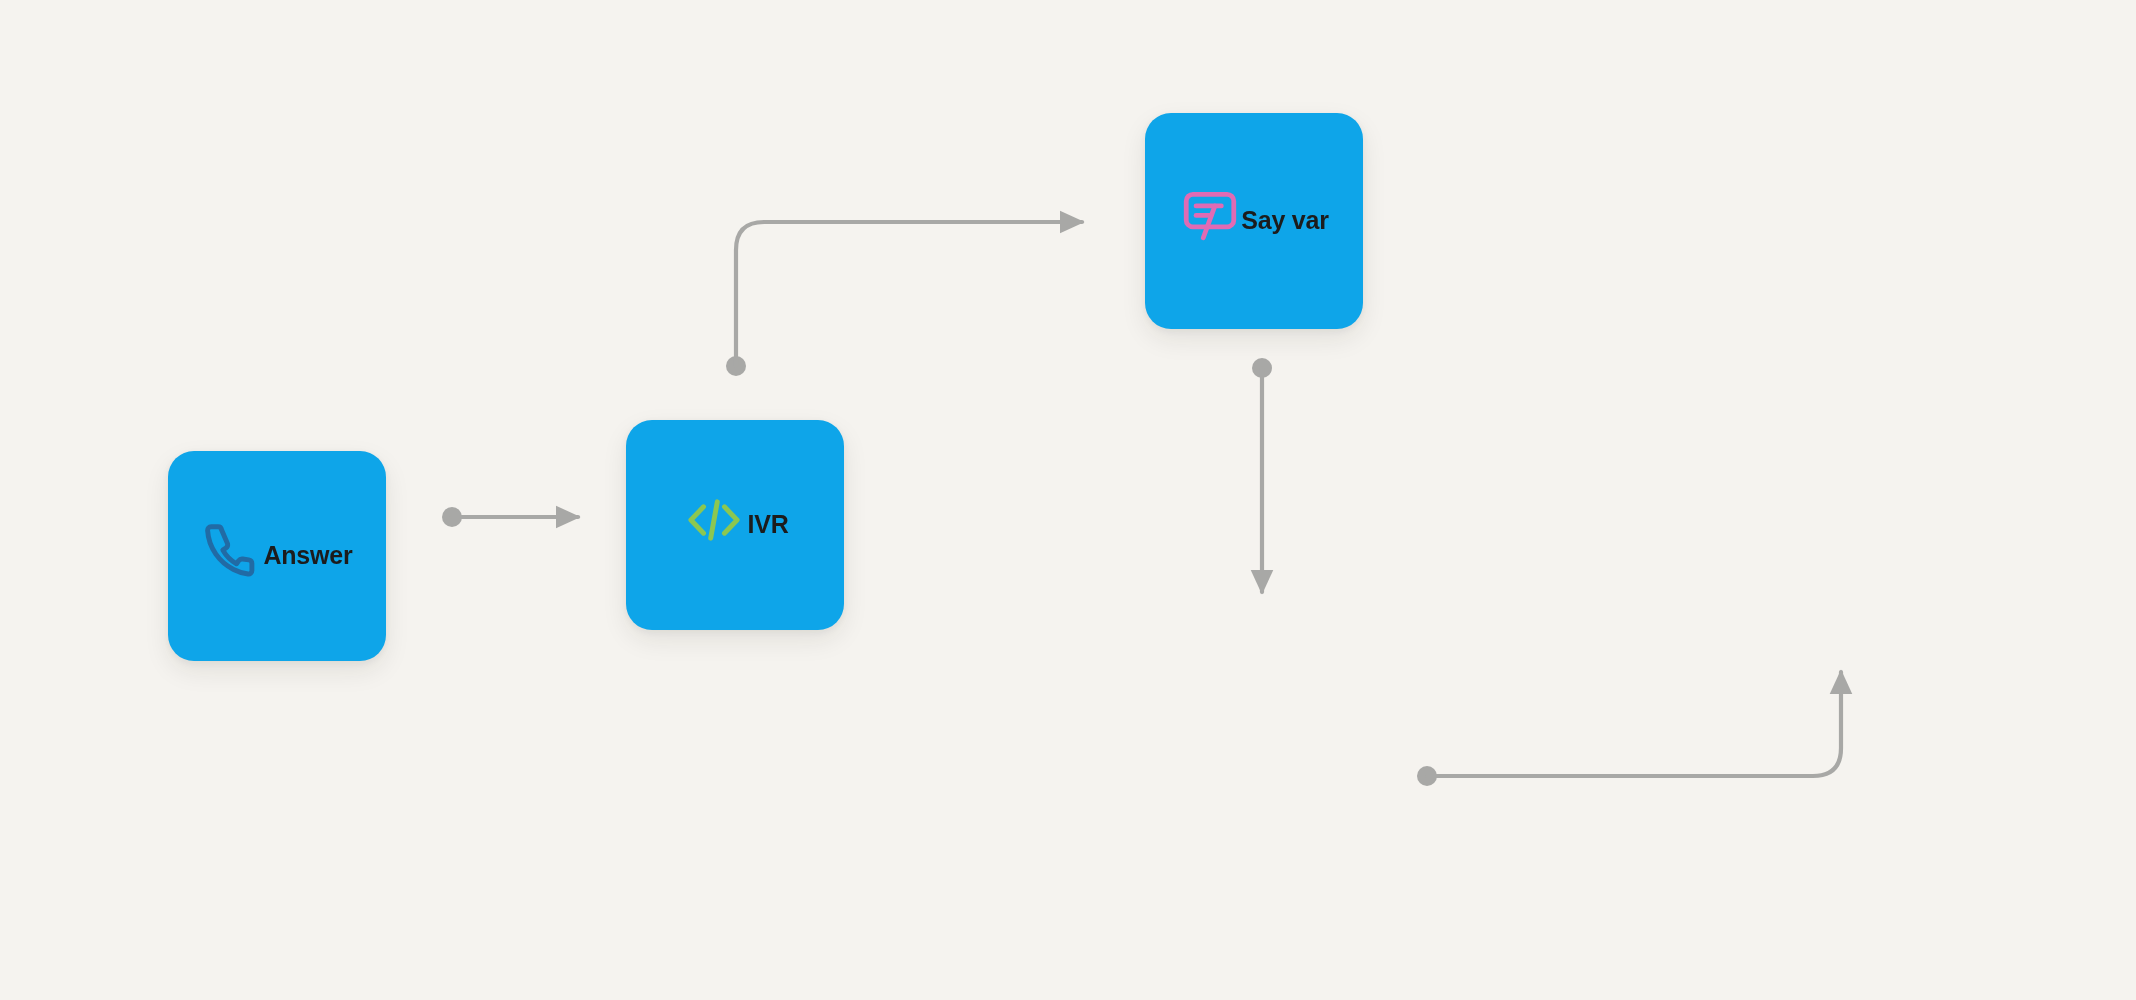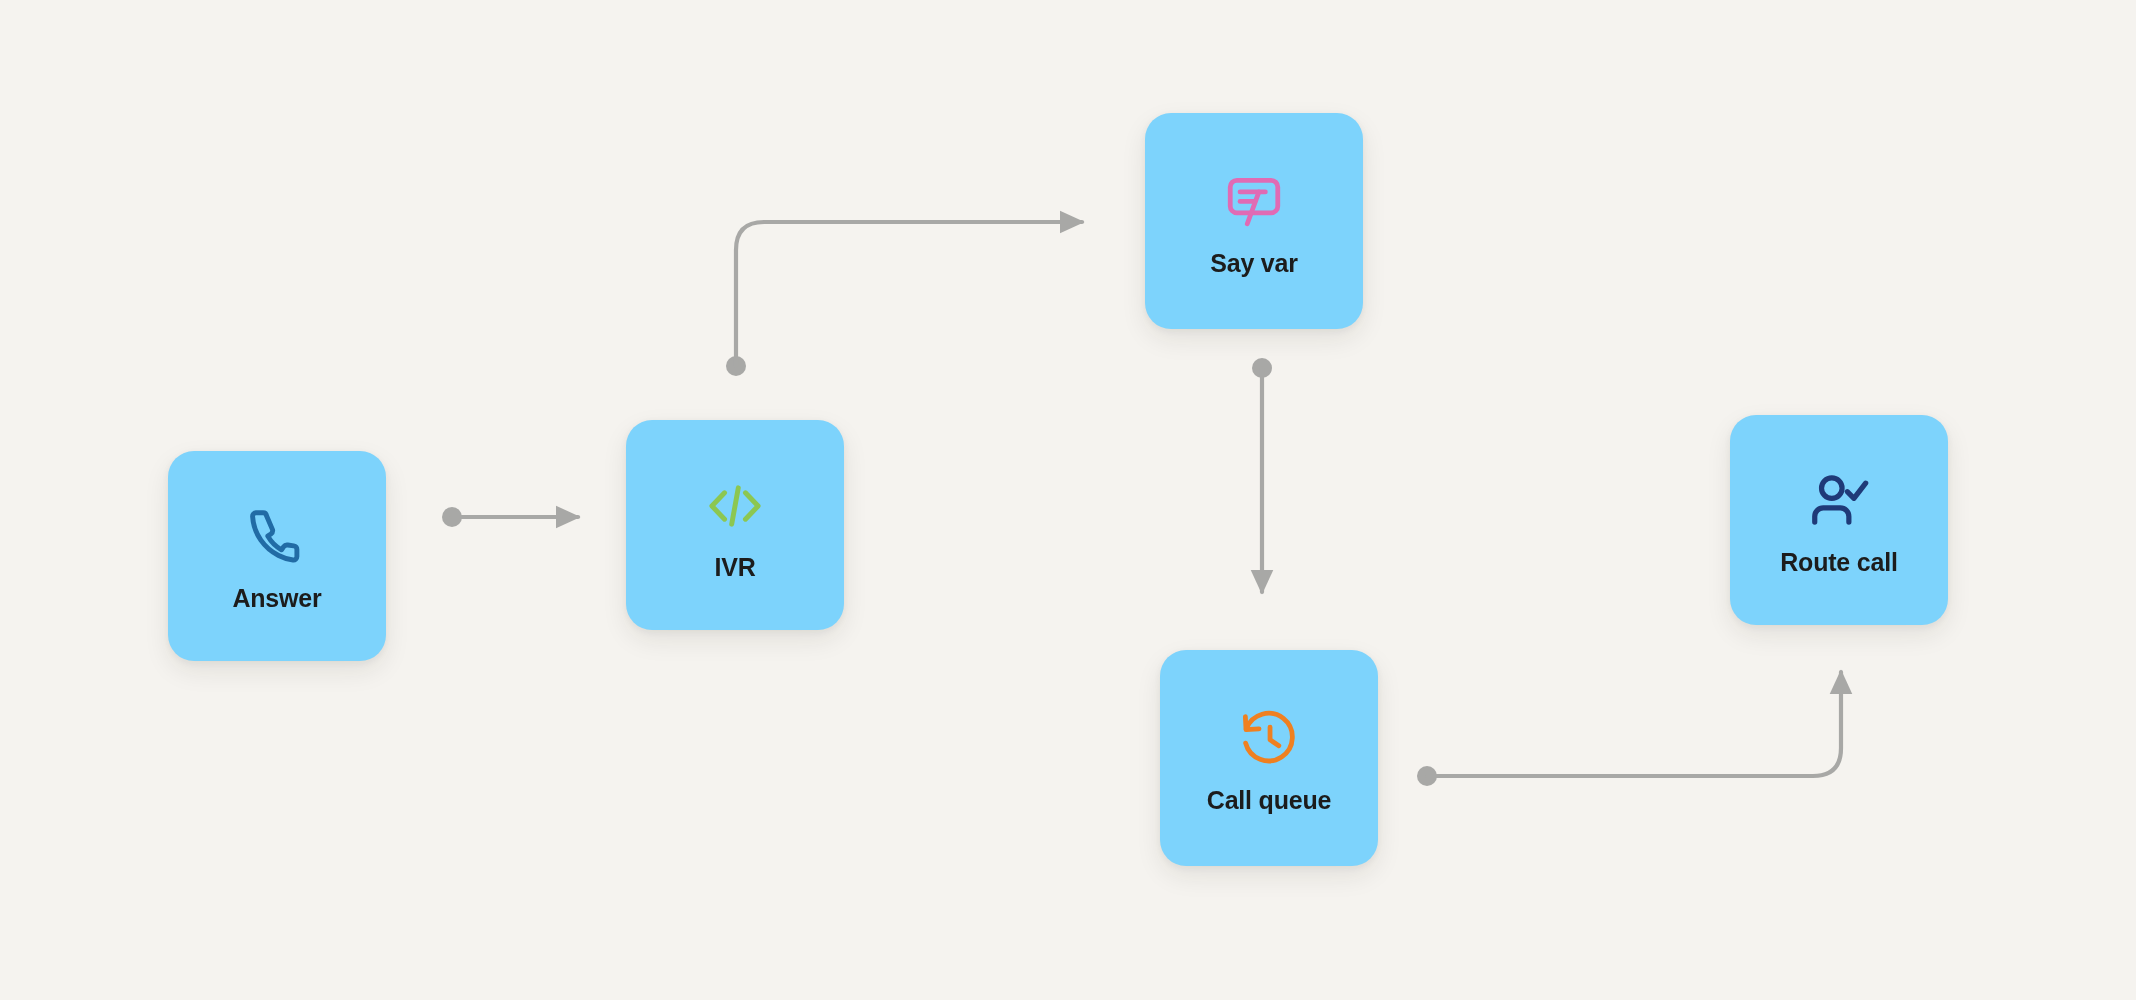--- a/index.html
+++ b/index.html
@@ -23,26 +23,25 @@
   #edge-layer {
     position: absolute;
     left: 0;
     top: 0;
     width: 2136px;
     height: 1000px;
     pointer-events: none;
   }
   .node {
     position: absolute;
-    background: #7dd3fc;
+    background: #0ea5e9;
     border-radius: 26px;
     box-shadow: 0 10px 26px rgba(40, 35, 25, 0.085),
                 0 2px 7px rgba(40, 35, 25, 0.055);
     display: flex;
-    flex-direction: column;
     align-items: center;
     justify-content: center;
     box-sizing: border-box;
     cursor: pointer;
   }
   .node-icon {
     display: flex;
     align-items: center;
     justify-content: center;
     height: 76px;
@@ -130,36 +129,15 @@
       <svg width="62" height="62" viewBox="0 0 24 24" fill="none" stroke="#e06bb4" stroke-width="1.85" stroke-linecap="round" stroke-linejoin="round">
         <rect x="2.8" y="3.6" width="18.4" height="12.6" rx="2.6"></rect>
         <path d="M6.6 8.1 H16.4"></path>
         <path d="M6.6 11.8 H12.4"></path>
         <path d="M13.9 8.1 L9.4 20.4"></path>
       </svg>
     </div>
     <div class="node-label">Say var</div>
   </div>
 
-  <div class="node node-callqueue">
-    <div class="node-icon">
-      <svg width="62" height="62" viewBox="0 0 24 24" fill="none" stroke="#ef8021" stroke-width="1.85" stroke-linecap="round" stroke-linejoin="round">
-        <path d="M3.2 8.1 A9.2 9.2 0 1 1 2.95 13.6"></path>
-        <path d="M2.85 3.3 L3.1 8.35 L8.15 8.1"></path>
-        <path d="M12.4 7.4 V12.3 L15.8 14.6"></path>
-      </svg>
-    </div>
-    <div class="node-label">Call queue</div>
-  </div>
 
-  <div class="node node-routecall">
-    <div class="node-icon">
-      <svg width="64" height="64" viewBox="0 0 24 24" fill="none" stroke="#1f3a78" stroke-width="1.95" stroke-linecap="round" stroke-linejoin="round">
-        <circle cx="9.3" cy="7.2" r="3.85"></circle>
-        <path d="M2.9 19.9 v-2.1 c0 -1.75 1.45 -3.2 3.2 -3.2 h6.4
-                 c1.75 0 3.2 1.45 3.2 3.2 v2.1"></path>
-        <path d="M15.1 8.5 L17.6 11.0 L22.0 5.3"></path>
-      </svg>
-    </div>
-    <div class="node-label">Route call</div>
-  </div>
 
 </div>
 
 </body></html>

